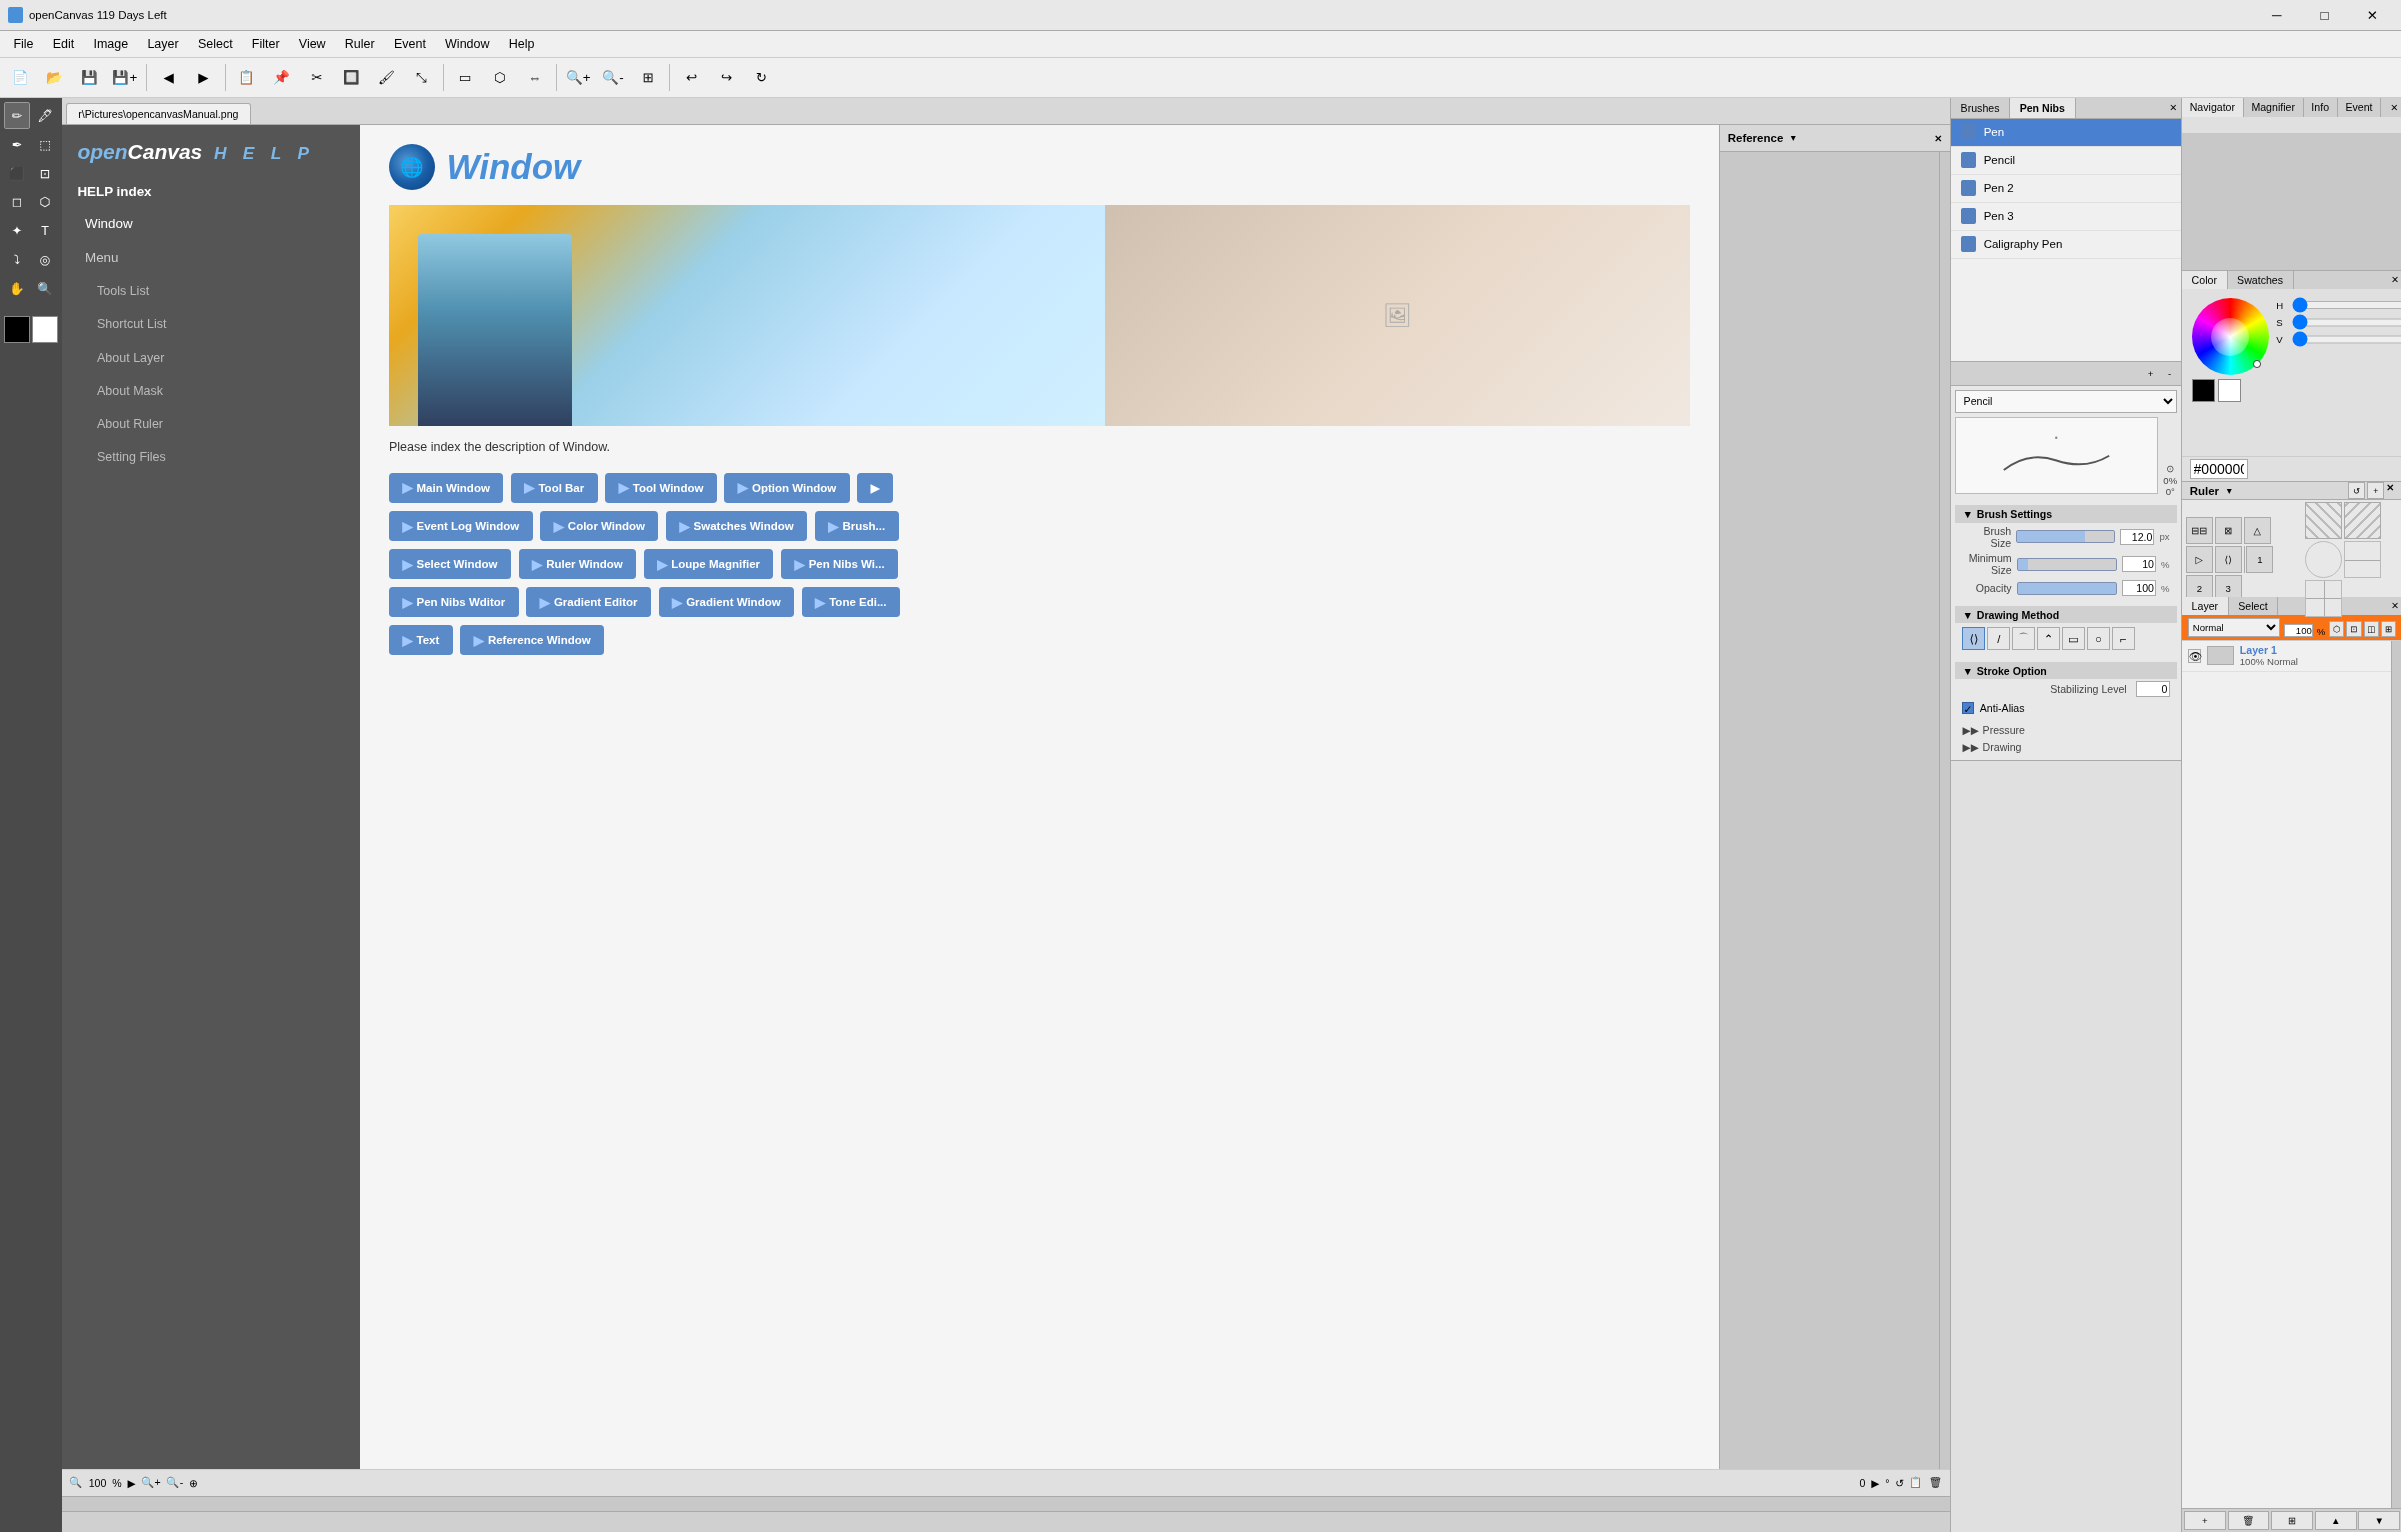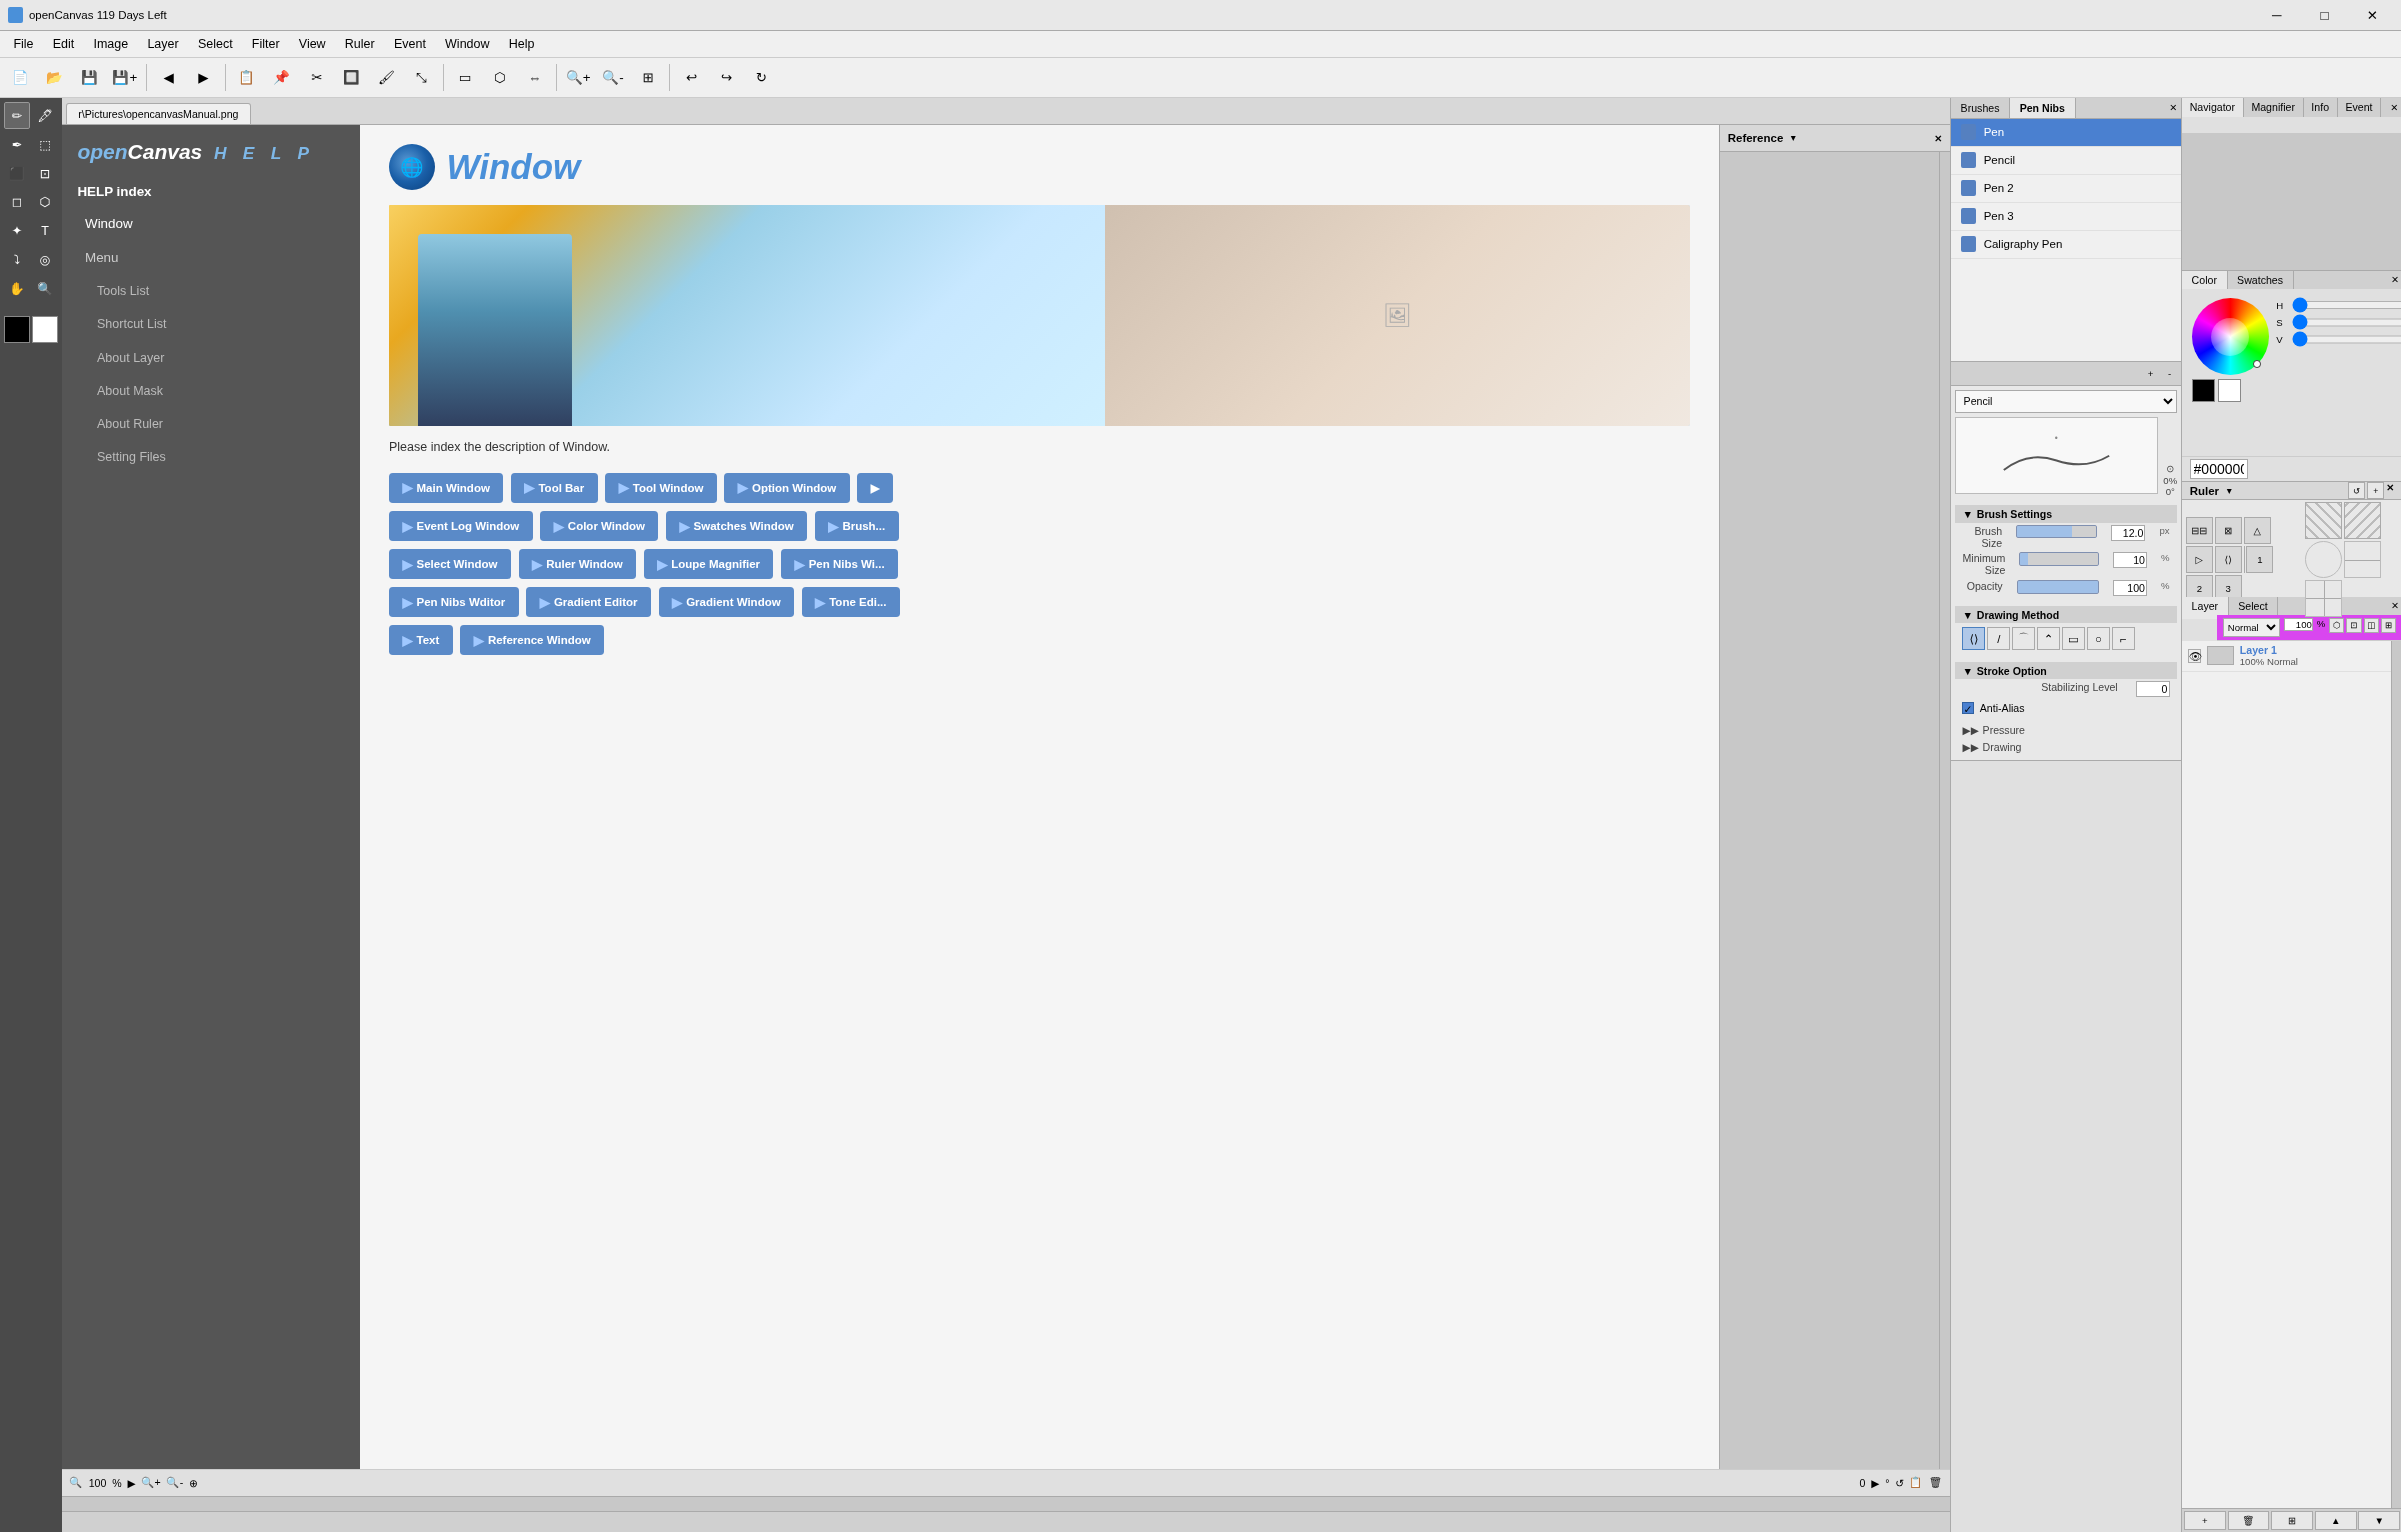--- a/index.html
+++ b/index.html
@@ -351,23 +351,23 @@
       padding: 2.9px 7.7px;
       font-size: 10.6px;
       font-weight: bold;
       display: flex;
       align-items: center;
       gap: 3.8px;
       cursor: pointer;
     }
     .setting-row {
       display: flex;
-      align-items: flex-start;
+      align-items: center;
       padding: 1.9px 7.7px;
-      gap: 14px;
+      gap: 5px;
     }
     .setting-label { font-size: 10.6px; flex: 1; text-align: right; color: #444; }
     .setting-bar {
       flex: 2;
       height: 13.4px;
       background: #b0c8e8;
       border: 1px solid #8090b0;
       border-radius: 1.9px;
     }
     .setting-val { font-size: 10.6px; width: 34px; text-align: right; }
@@ -458,26 +458,25 @@
       font-size: 10.6px;
     }
     .layer-tab {
       padding: 2.9px 9.6px;
       cursor: pointer;
       border-right: 1px solid #aaa;
     }
     .layer-tab.active { background: #e8e8e8; }
     .layer-controls {
       display: flex;
-      align-items: flex-start;
+      align-items: flex-end;
       gap: 3.8px;
       padding: 2.9px 5.8px;
-      background: #d946ef;
+      background: #f97316;
       border-bottom: 1px solid #ccc;
-      margin-left: 35px;
     }
     .layer-blend {
       flex: 1;
       height: 19px;
       font-size: 9.6px;
       background: #f0f0f0;
       border: 1px solid #aaa;
     }
     .layer-opacity { width: 38px; font-size: 9.6px; }
     .layer-list { flex: 1; background: #f0f0f0; overflow-y: auto; }

